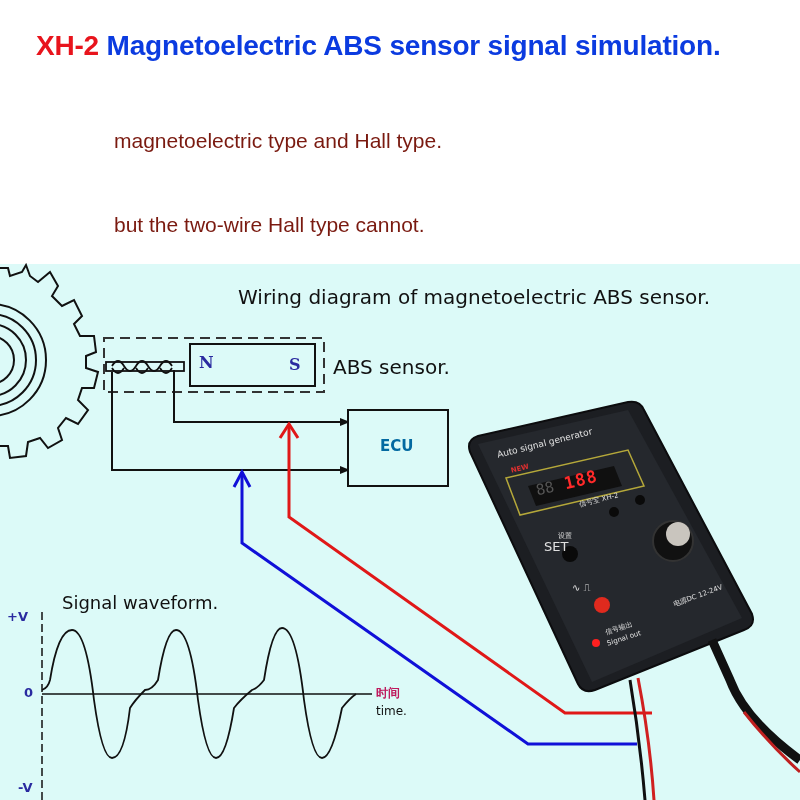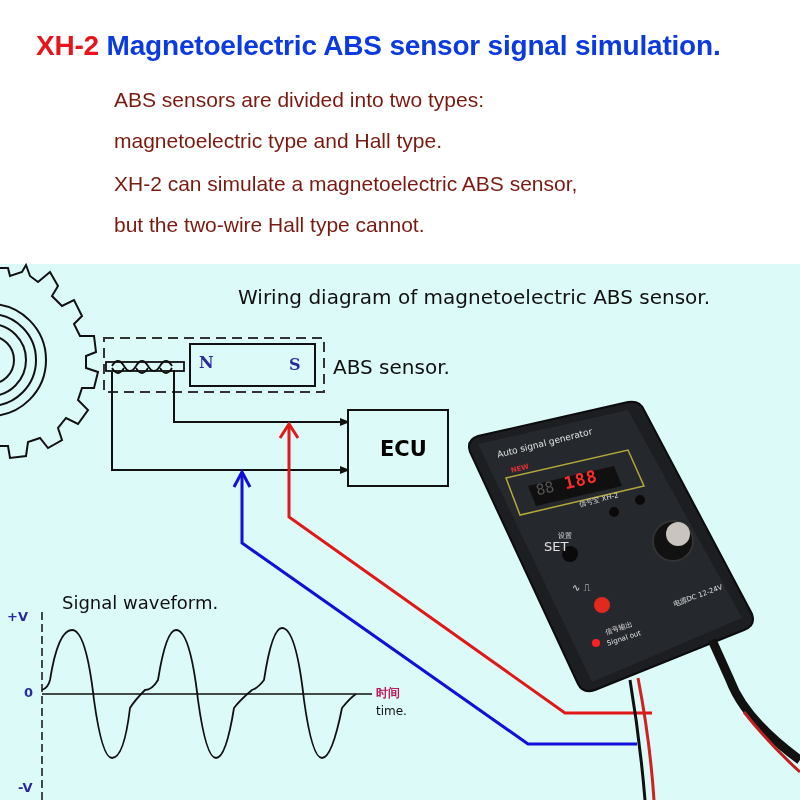--- a/index.html
+++ b/index.html
@@ -14,23 +14,21 @@
   svg{position:absolute;left:0;top:0;}
 </style>
 </head>
 <body>
 
 <div class="header">
   <div class="title">
     <span class="model">XH-2</span>
     <span class="rest">Magnetoelectric ABS sensor signal simulation.</span>
   </div>
-  <div class="desc" style="top:88px">ABS sensors are divided into two types:</div>
   <div class="desc" style="top:129px">magnetoelectric type and Hall type.</div>
-  <div class="desc" style="top:172px">XH-2 can simulate a magnetoelectric ABS sensor,</div>
   <div class="desc" style="top:213px">but the two-wire Hall type cannot.</div>
 </div>
 
 <div class="panel"></div>
 
 <svg width="800" height="800" viewBox="0 0 800 800">
 
   <g fill="none" stroke="#111" stroke-width="2">
     <path d="M0,268 L8,268 L10,276 L22,272 L26,265 L30,276 L38,282 L50,272 L58,286 L52,296 L62,306 L74,300 L82,316 L74,324 L80,336 L94,336 L96,352 L86,356 L86,368 L98,372 L94,388 L82,388 L78,400 L88,410 L78,424 L66,418 L58,428 L62,440 L48,448 L40,438 L28,442 L26,456 L10,458 L8,446 L0,446"></path>
     <circle cx="-10" cy="360" r="56"></circle>
@@ -94,21 +92,21 @@
     <line x1="42" y1="612" x2="42" y2="800" stroke="#111" stroke-width="1.5" stroke-dasharray="8,4"></line>
     <line x1="42" y1="694" x2="372" y2="694" stroke="#111" stroke-width="1.5"></line>
     <path d="M42,690 Q48,688 50,680 Q58,630 72,630 Q86,630 94,700 Q102,758 112,758 Q124,758 130,708 Q135,700 145,690 Q152,690 158,680 Q166,630 176,630 Q190,630 198,700 Q206,758 216,758 Q226,758 234,708 Q240,700 252,690 Q258,688 264,680 Q272,628 282,628 Q296,628 304,700 Q312,758 322,758 Q332,758 342,708 Q350,698 356,694" fill="none" stroke="#111" stroke-width="1.8"></path>
   </g>
 </svg>
 
 <div class="lbl" style="left:238px;top:285px;font-size:20px;text-align:center;">Wiring diagram of magnetoelectric ABS sensor.</div>
 <div class="lbl" style="left:333px;top:355px;font-size:20px;">ABS sensor.</div>
 <div class="lbl" style="left:199px;top:353px;font-size:16px;font-weight:bold;color:#2a2aa0;font-family:'DejaVu Serif',serif;">N</div>
 <div class="lbl" style="left:289px;top:355px;font-size:16px;font-weight:bold;color:#2a2aa0;font-family:'DejaVu Serif',serif;">S</div>
-<div class="lbl" style="left:380px;top:437px;font-size:21px;font-weight:bold;color:#000000;">ECU</div>
+<div class="lbl" style="left:380px;top:437px;font-size:15px;font-weight:bold;color:#0369a1;">ECU</div>
 
 <div class="lbl" style="left:496px;top:450px;font-size:9px;color:#e0e0e0;transform:rotate(-14deg);transform-origin:left top;">Auto signal generator</div>
 <div class="lbl" style="left:510px;top:467px;font-size:7px;color:#e03030;font-weight:bold;transform:rotate(-14deg);transform-origin:left top;">NEW</div>
 <div class="lbl" style="left:562px;top:474px;font-size:17px;color:#ff2a2a;font-family:'DejaVu Sans Mono',monospace;font-weight:bold;transform:rotate(-14deg);transform-origin:left top;letter-spacing:1px;">188</div>
 <div class="lbl" style="left:534px;top:482px;font-size:15px;color:#555;font-family:'DejaVu Sans Mono',monospace;transform:rotate(-14deg);transform-origin:left top;">88</div>
 <div class="lbl" style="left:578px;top:500px;font-size:7px;color:#e0e0e0;transform:rotate(-14deg);transform-origin:left top;">信号宝 XH-2</div>
 <div class="lbl" style="left:558px;top:531px;font-size:7px;color:#e0e0e0;">设置</div>
 <div class="lbl" style="left:544px;top:539px;font-size:13px;color:#e0e0e0;">SET</div>
 <div class="lbl" style="left:572px;top:582px;font-size:10px;color:#e0e0e0;">∿ ⎍</div>
 <div class="lbl" style="left:672px;top:600px;font-size:7px;color:#e0e0e0;transform:rotate(-20deg);transform-origin:left top;">电源DC  12-24V</div>

